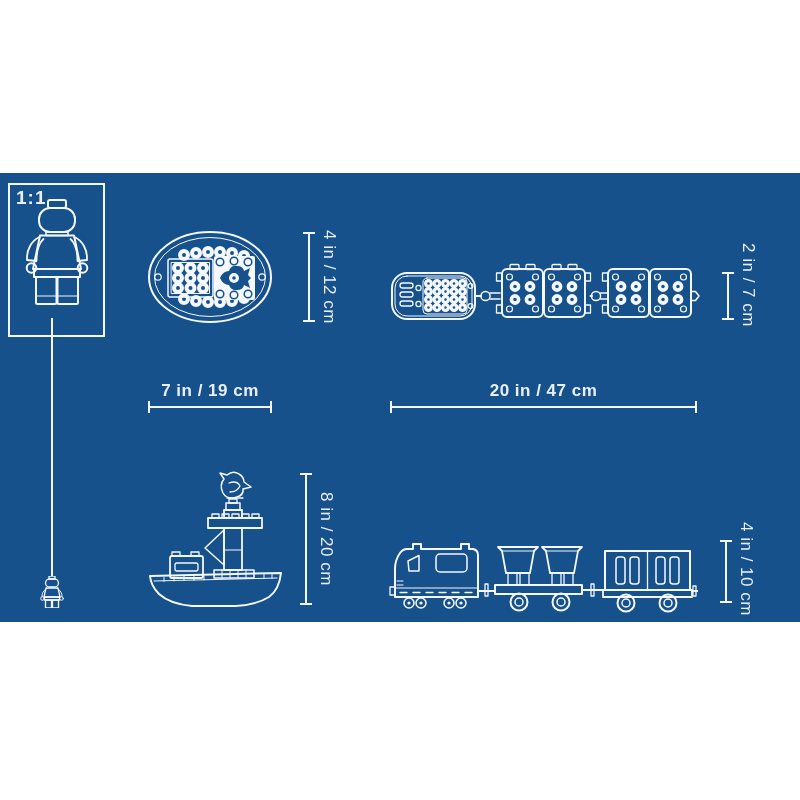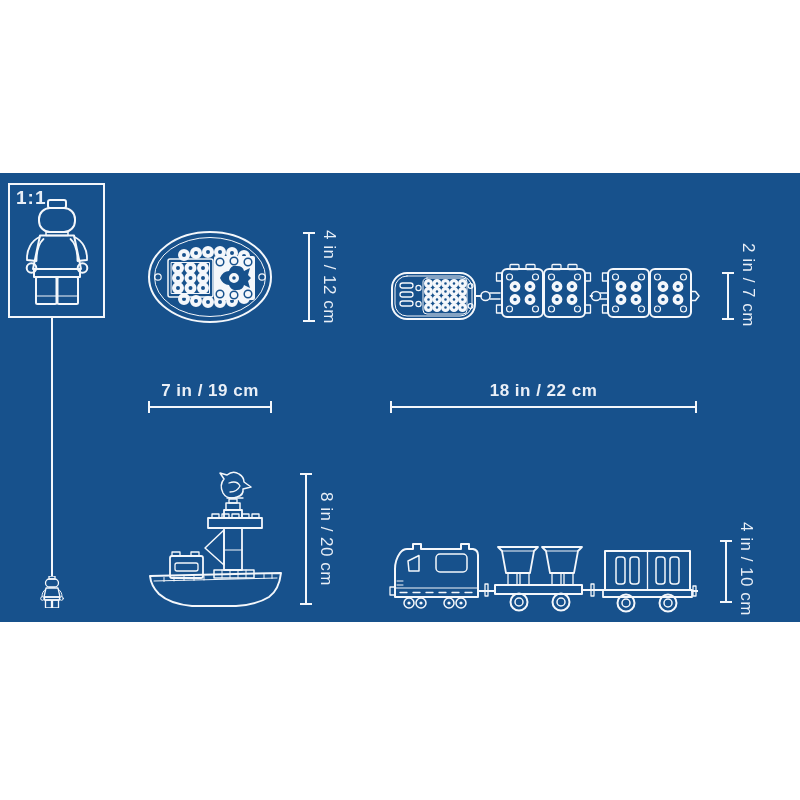--- a/index.html
+++ b/index.html
@@ -26,21 +26,21 @@
   .stud{stroke:currentColor;stroke-width:4;fill:none;}
   .stud-s{stroke:currentColor;stroke-width:3.2;fill:none;}
   .stud-m{stroke:currentColor;stroke-width:3.6;fill:none;}
   .hole{stroke:currentColor;stroke-width:1.2;fill:none;}
   .wfill{fill:currentColor;stroke:none;}
   .bluefill{fill:var(--blueprint);stroke:none;}
   .bluering{stroke:var(--blueprint);stroke-width:1.5;fill:none;}
   .hub{fill:currentColor;stroke:none;}
 
   
-  .scalebox{position:absolute;left:8px;top:183px;width:97px;height:135px;
+  .scalebox{position:absolute;left:8px;top:183px;width:97px;height:154px;
     border:2px solid var(--line);box-sizing:border-box;}
   .scalebox .ratio{position:absolute;left:6px;top:2px;font-size:19px;font-weight:bold;
     color:var(--text);letter-spacing:1px;}
   .leader{position:absolute;left:51px;top:318px;width:1.5px;height:258px;background:var(--line);}
 
   
   .vdim{position:absolute;}
   .vdim .dline{position:absolute;width:2px;background:var(--line);}
   .vdim .dline::before,.vdim .dline::after{content:"";position:absolute;left:-5px;width:12px;height:2px;background:var(--line);}
   .vdim .dline::before{top:0;}
@@ -224,21 +224,21 @@
       <circle class="stud-m" cx="273" cy="41.5" r="3.6"></circle>
       <circle class="stud-m" cx="288" cy="41.5" r="3.6"></circle>
     <path class="s15" d="M301,33.5 h4.5 l3.5,4.5 l-3.5,4.5 h-4.5 Z"></path>
   </svg>
 
   <div class="vdim" style="left:722px;top:240px;height:90px;width:44px">
     <div class="dline" style="left:5px;top:32px;height:48px"></div>
     <div class="dlabel">2 in / 7 cm</div>
   </div>
   <div class="hdim" style="left:390px;top:381px;width:307px">
-    <div class="dlabel">18 in / 22 cm</div>
+    <div class="dlabel">20 in / 47 cm</div>
     <div class="dline"></div>
   </div>
 
   <svg class="abs" style="left:148px;top:466px" width="135" height="145" viewBox="0 0 135 145">
     <path class="s15" d="M76,13 L72,7 L79,9 Q85,4 91,8 Q96,11 96,16 L103,21 L95,23 Q96,29 89,31 Q79,34 75,27 Q71,19 76,13 Z"></path>
     <path class="s13" d="M81,17 Q89,14 92,20 Q89,26 82,26"></path>
     <path class="s13" d="M79,32 H95"></path>
     <rect class="s13" x="81" y="33" width="8" height="4"></rect>
     <rect class="s15" x="78" y="37" width="14" height="7"></rect>
     <rect class="s18" x="76" y="44" width="18" height="8"></rect>

